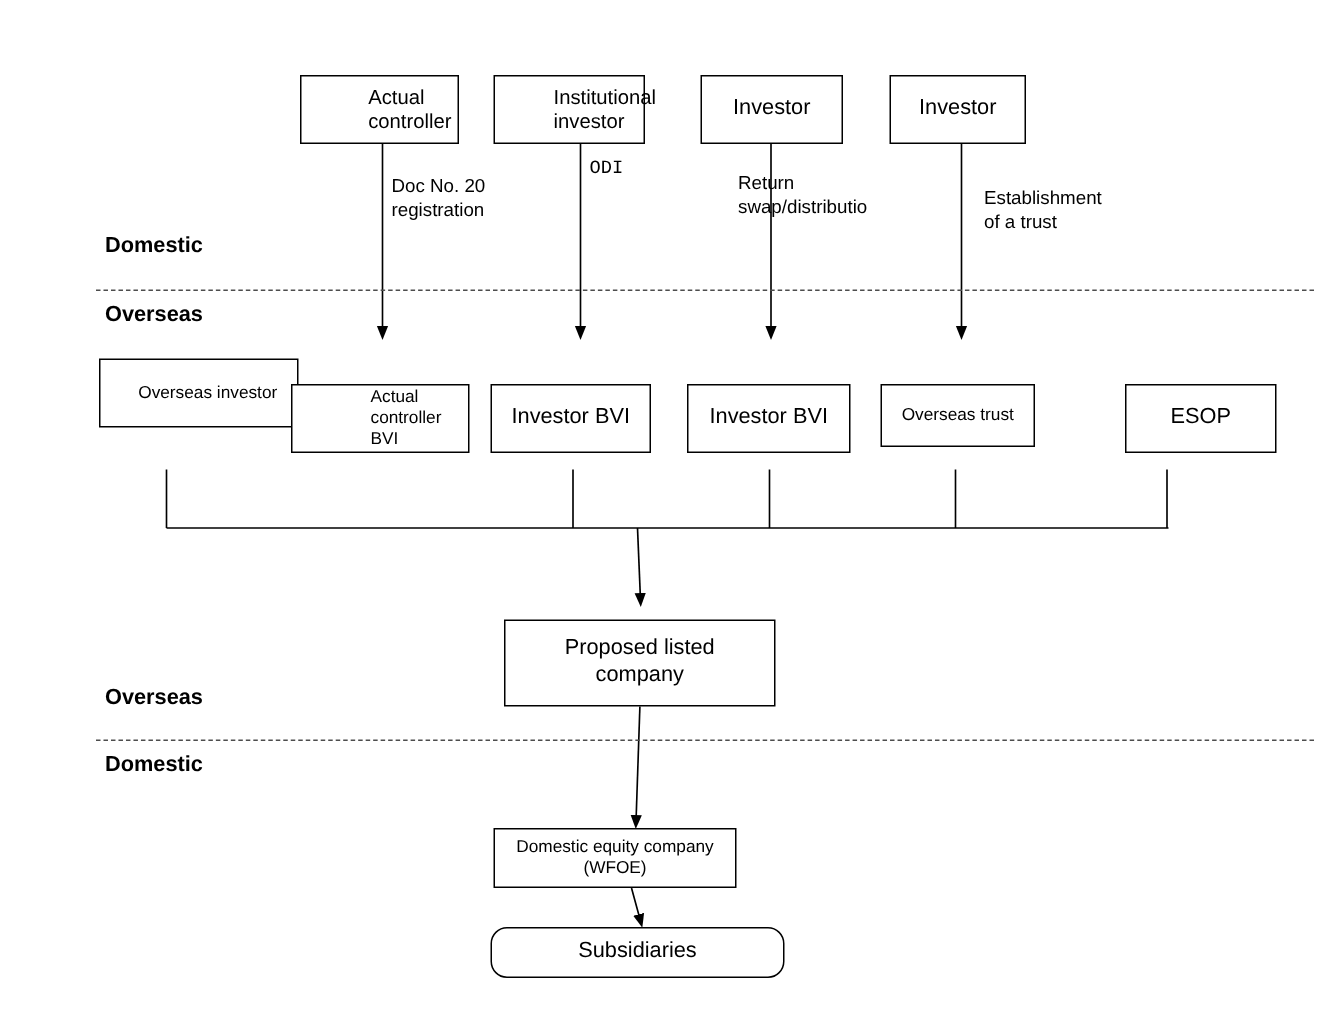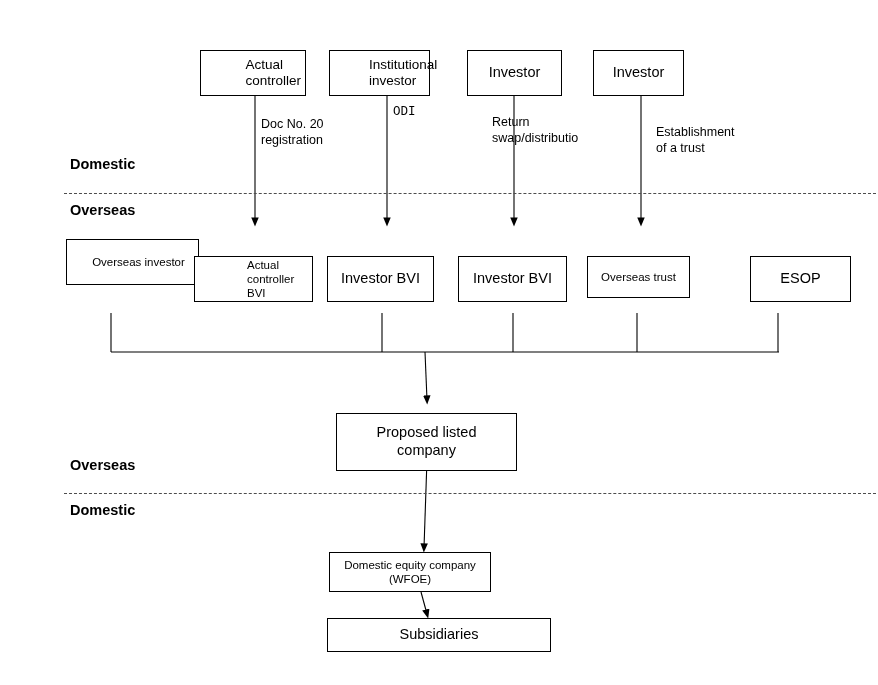--- a/index.html
+++ b/index.html
@@ -152,18 +152,18 @@
         <span class="node-label">ESOP</span>
       </div>
       <div class="node al-center fs15" style="left: 336px; top: 413px; width: 181px; height: 58px;">
         <span class="node-label">Proposed listed
 company</span>
       </div>
       <div class="node al-center fs12" style="left: 329px; top: 552px; width: 162px; height: 40px;">
         <span class="node-label">Domestic equity company
 (WFOE)</span>
       </div>
-      <div class="node al-center fs15" style="left: 327px; top: 618px; width: 224px; height: 34px;">
+      <div class="node al-center fs15" style="left: 327px; top: 618px; width: 196px; height: 34px; border-radius: 11px;">
         <span class="node-label">Subsidiaries</span>
       </div>
     </div>
 
 </div>
 
 </body></html>

